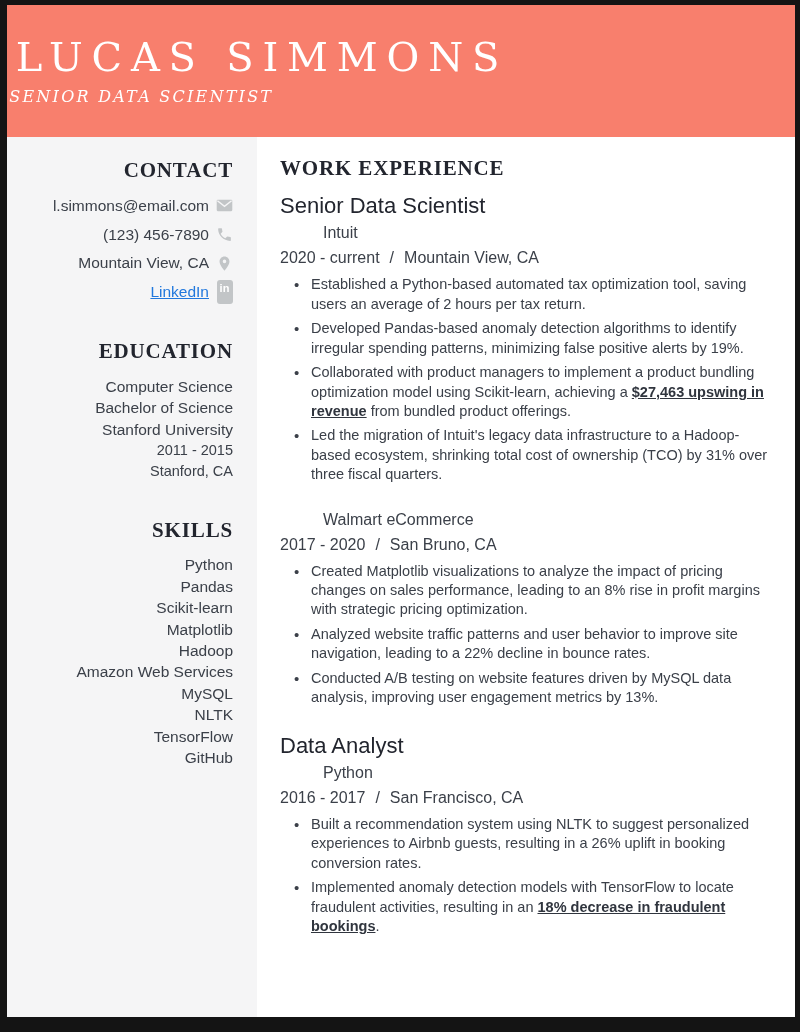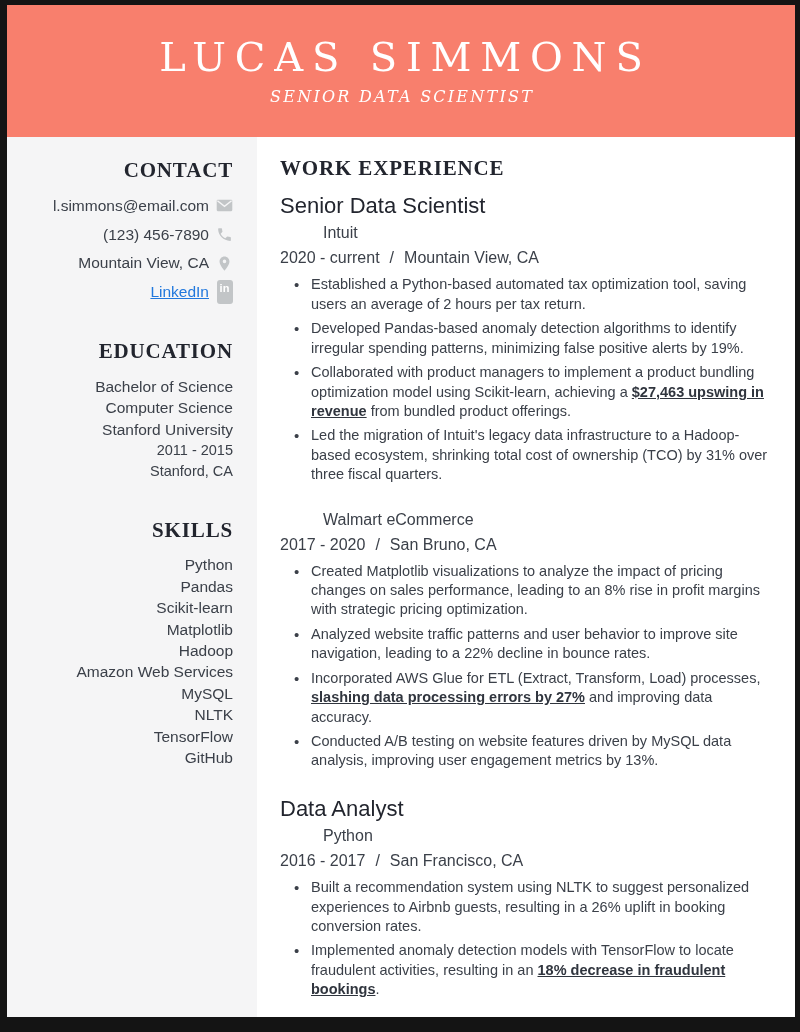--- a/index.html
+++ b/index.html
@@ -17,21 +17,21 @@
     border-bottom: 15px solid var(--frame, #141414);
     display: flex; flex-direction: column;
     background: #fff;
     overflow: hidden;
   }
   
   .hero {
     background: var(--accent, #f87f6d);
     height: 132px; flex: 0 0 132px;
     display: flex; flex-direction: column;
-    align-items: center; justify-content: center;
+    justify-content: center;
     color: #fff;
   }
   .hero h1 {
     margin: 0 0 10px 0;
     font-family: "DejaVu Serif", "Liberation Serif", serif;
     font-weight: 400;
     font-size: 40px;
     letter-spacing: 0.22em;
     text-indent: 0.22em;
     line-height: 1;
@@ -173,22 +173,22 @@
         <div class="c-row">
           <a class="link" href="#">LinkedIn</a>
           <span class="c-icon">
             <span class="li-badge">in</span>
           </span>
         </div>
       </section>
 
       <section>
         <h2 class="sec">EDUCATION</h2>
+        <div class="edu-line">Computer Science</div>
         <div class="edu-line">Bachelor of Science</div>
-        <div class="edu-line">Computer Science</div>
         <div class="edu-line">Stanford University</div>
         <div class="edu-line small">2011 - 2015</div>
         <div class="edu-line small">Stanford, CA</div>
       </section>
 
       <section>
         <h2 class="sec">SKILLS</h2>
         <ul class="skills-list" id="skills-list">
             <li>Python</li>
             <li>Pandas</li>
@@ -218,21 +218,20 @@
               <li><span>Collaborated with product managers to implement a product bundling optimization model using Scikit-learn, achieving a </span><span class="hl">$27,463 upswing in revenue</span><span> from bundled product offerings.</span></li>
               <li><span>Led the migration of Intuit's legacy data infrastructure to a Hadoop-based ecosystem, shrinking total cost of ownership (TCO) by 31% over three fiscal quarters.</span></li>
             </ul>
           </section>
           <section class="job">
             <div class="job-company">Walmart eCommerce</div>
             <div class="job-meta"><span>2017 - 2020</span><span class="slash">/</span><span>San Bruno, CA</span></div>
             <ul class="bullets">
               <li><span>Created Matplotlib visualizations to analyze the impact of pricing changes on sales performance, leading to an 8% rise in profit margins with strategic pricing optimization.</span></li>
               <li><span>Analyzed website traffic patterns and user behavior to improve site navigation, leading to a 22% decline in bounce rates.</span></li>
-              <li><span>Incorporated AWS Glue for ETL (Extract, Transform, Load) processes, </span><span class="hl">slashing data processing errors by 27%</span><span> and improving data accuracy.</span></li>
               <li><span>Conducted A/B testing on website features driven by MySQL data analysis, improving user engagement metrics by 13%.</span></li>
             </ul>
           </section>
           <section class="job">
             <h3 class="job-title">Data Analyst</h3>
             <div class="job-company">Python</div>
             <div class="job-meta"><span>2016 - 2017</span><span class="slash">/</span><span>San Francisco, CA</span></div>
             <ul class="bullets">
               <li><span>Built a recommendation system using NLTK to suggest personalized experiences to Airbnb guests, resulting in a 26% uplift in booking conversion rates.</span></li>
               <li><span>Implemented anomaly detection models with TensorFlow to locate fraudulent activities, resulting in an </span><span class="hl">18% decrease in fraudulent bookings</span><span>.</span></li>

